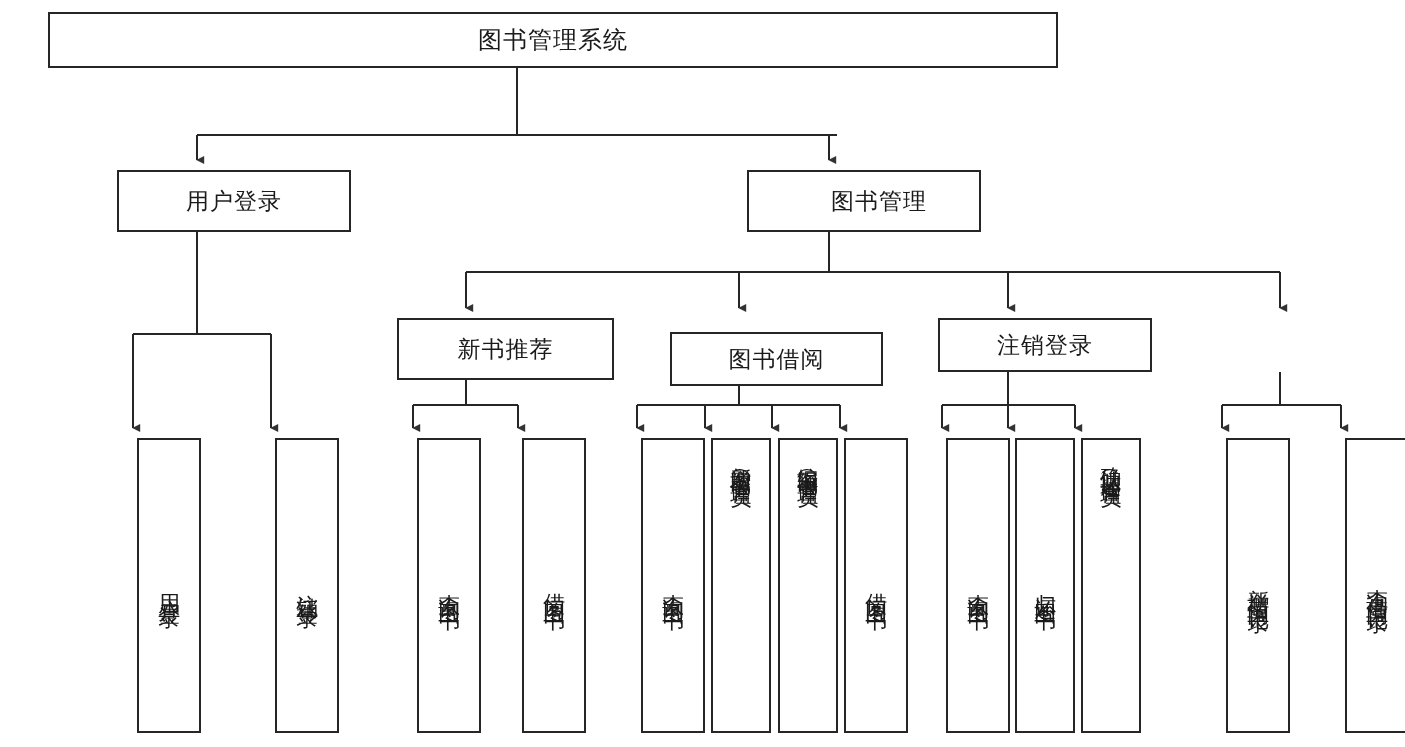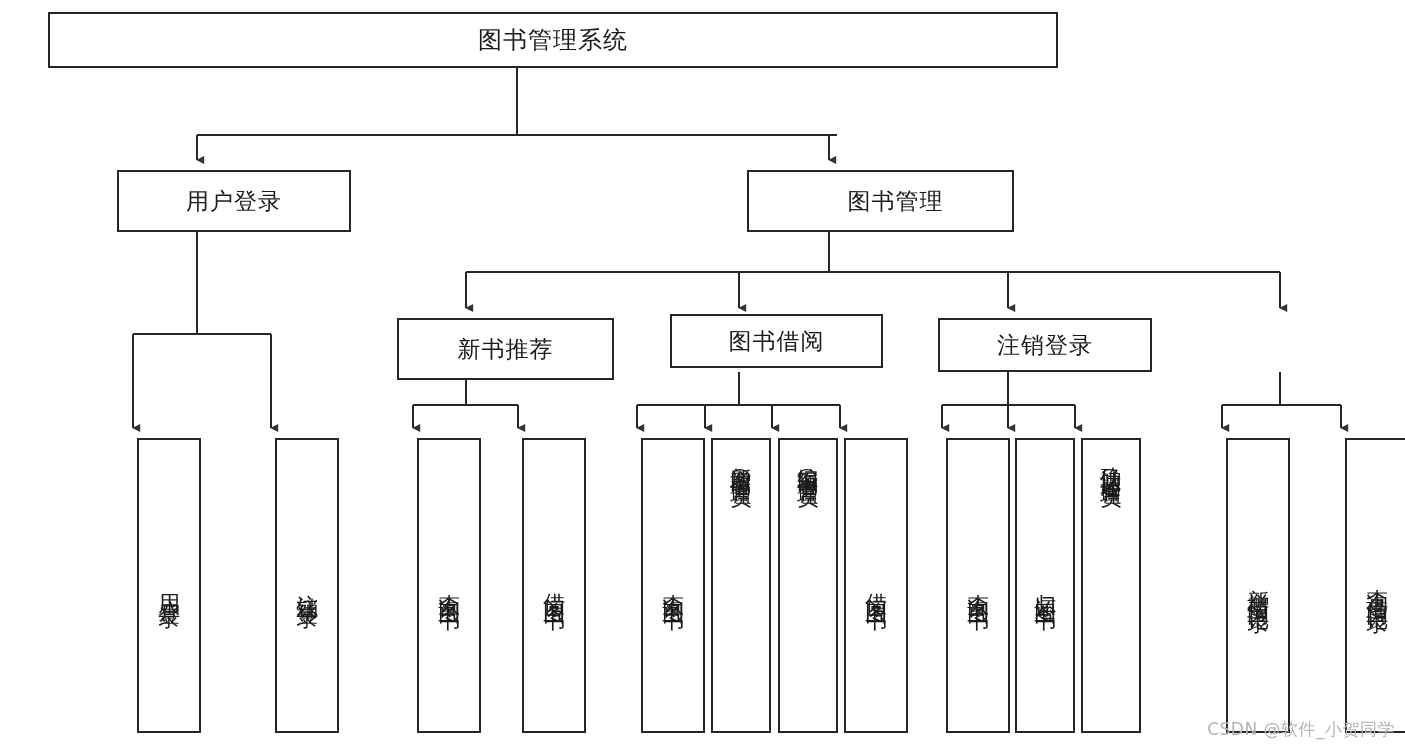--- a/index.html
+++ b/index.html
@@ -130,28 +130,28 @@
     </g>
   </svg>
 
   <div class="node h-node t1" style="left:12px;top:12px;width:1010px;height:56px;">
     <span class="lbl">图书管理系统</span>
   </div>
 
   <div class="node h-node" style="left:81px;top:170px;width:234px;height:62px;">
     <span class="lbl">用户登录</span>
   </div>
-  <div class="node h-node" style="left:711px;top:170px;width:267px;height:62px;padding-left:30px;">
+  <div class="node h-node" style="left:711px;top:170px;width:234px;height:62px;padding-left:30px;">
     <span class="lbl">图书管理</span>
   </div>
 
   <div class="node h-node" style="left:361px;top:318px;width:217px;height:62px;">
     <span class="lbl">新书推荐</span>
   </div>
-  <div class="node h-node" style="left:634px;top:314px;width:213px;height:54px;">
+  <div class="node h-node" style="left:634px;top:332px;width:213px;height:54px;">
     <span class="lbl">图书借阅</span>
   </div>
   <div class="node h-node" style="left:902px;top:318px;width:214px;height:54px;">
     <span class="lbl">注销登录</span>
   </div>
 
   <div class="node v-node centered" style="left:101px;top:438px;width:64px;height:295px;">
     <span class="lbl">用户登录</span>
   </div>
   <div class="node v-node centered" style="left:239px;top:438px;width:64px;height:295px;">
@@ -188,15 +188,14 @@
     <span class="lbl">确认归还（管理员）</span>
   </div>
 
   <div class="node v-node centered" style="left:1190px;top:438px;width:64px;height:295px;">
     <span class="lbl">新增借阅记录</span>
   </div>
   <div class="node v-node centered" style="left:1309px;top:438px;width:64px;height:295px;">
     <span class="lbl">查询借阅记录</span>
   </div>
 
-  <div id="watermark">CSDN @软件_小贺同学</div>
 
 </div>
 
 </body></html>

